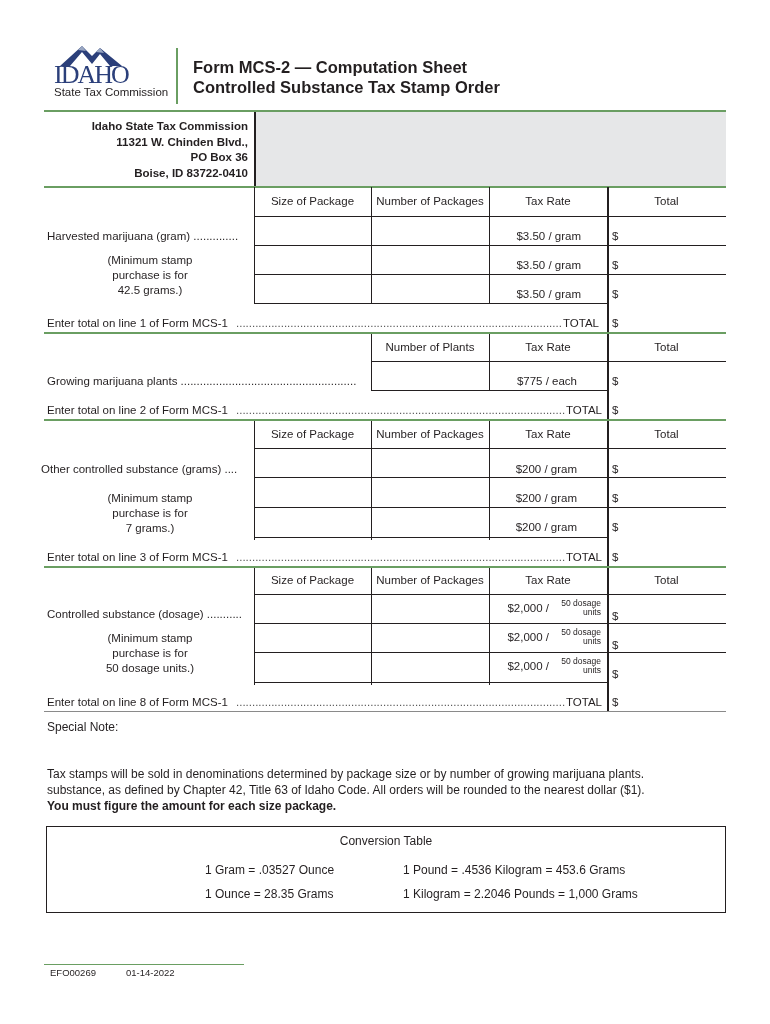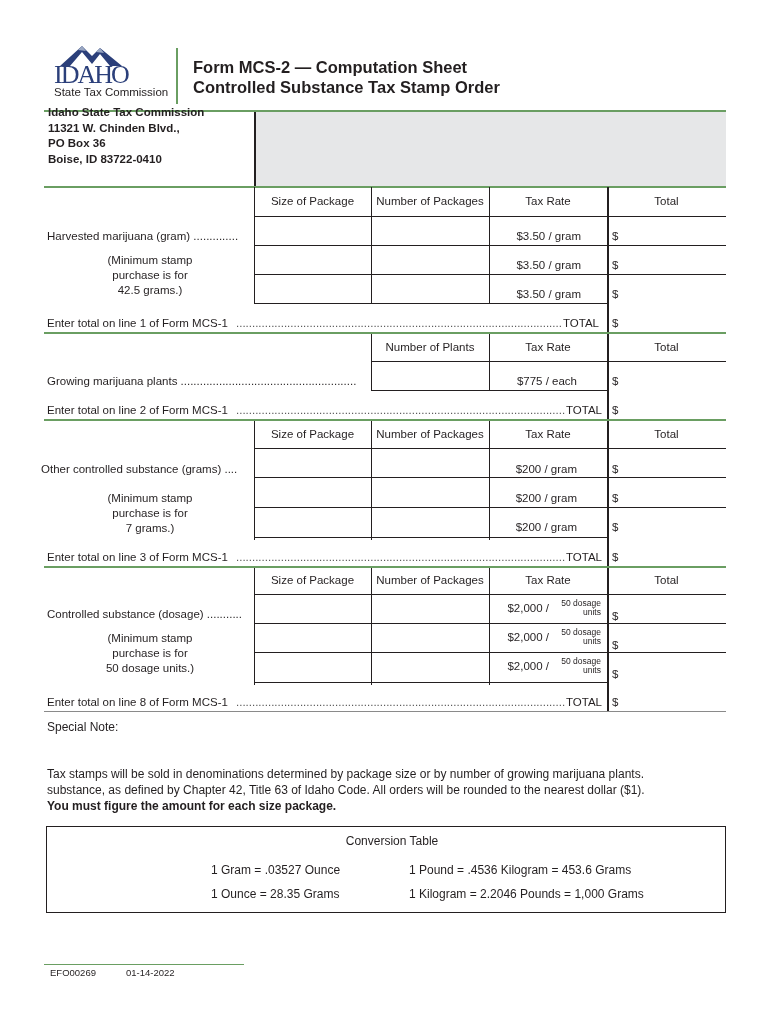--- a/index.html
+++ b/index.html
@@ -13,25 +13,25 @@
   .hdr { position:absolute; text-align:center; font-size:11.5px; white-space:nowrap; }
   .lbl { position:absolute; white-space:nowrap; font-size:11.5px; }
   .ctr { position:absolute; text-align:center; font-size:11.5px; line-height:15px; }
   .rate { position:absolute; text-align:right; font-size:11.5px; white-space:nowrap; }
   .dollar { position:absolute; font-size:11.5px; }
   .input-cell { position:absolute; background:transparent; }
   .logo { position:absolute; left:52px; top:42px; width:122px; height:60px; }
   .title-divider { position:absolute; left:176px; top:48px; width:2px; height:56px; background:#6a9e62; }
   .title { position:absolute; left:193px; font-weight:bold; font-size:16.5px; white-space:nowrap; color:#231f20; }
   .gray-box { position:absolute; left:254px; top:112px; width:472px; height:74px; background:#e6e7e8; border-left:2px solid #231f20; box-sizing:border-box; }
-  .addr { position:absolute; left:48px; top:105px; width:200px; text-align:left; font-weight:bold; font-size:11.5px; line-height:15.5px; }
+  .addr { position:absolute; left:48px; top:119px; width:200px; text-align:right; font-weight:bold; font-size:11.5px; line-height:15.5px; }
   .dots { position:absolute; white-space:nowrap; overflow:hidden; font-size:11.5px; }
   .note { position:absolute; left:47px; width:680px; font-size:12px; line-height:16px; }
   .conv-box { position:absolute; left:46px; top:826px; width:680px; height:87px; border:1px solid #231f20; box-sizing:border-box; }
-  .conv { position:absolute; font-size:12px; white-space:nowrap;padding-left:6px; }
+  .conv { position:absolute; font-size:12px; white-space:nowrap; }
   .footer { position:absolute; top:967px; font-size:9.5px; }
   .unit-frac { position:absolute; font-size:8.5px; line-height:9px; text-align:right; }
 </style>
 </head>
 <body>
 
 <div class="logo">
   <svg width="122" height="60" viewBox="0 0 122 60" style="position:absolute;left:0;top:0">
     <polygon points="8,24 30,4 40,14 48,6 70,24 58,24 48,12 40,22 30,10 18,24" fill="#2b3f7a"></polygon>
     <polygon points="26,8 30,4 34,9" fill="#9aa7c2"></polygon>

